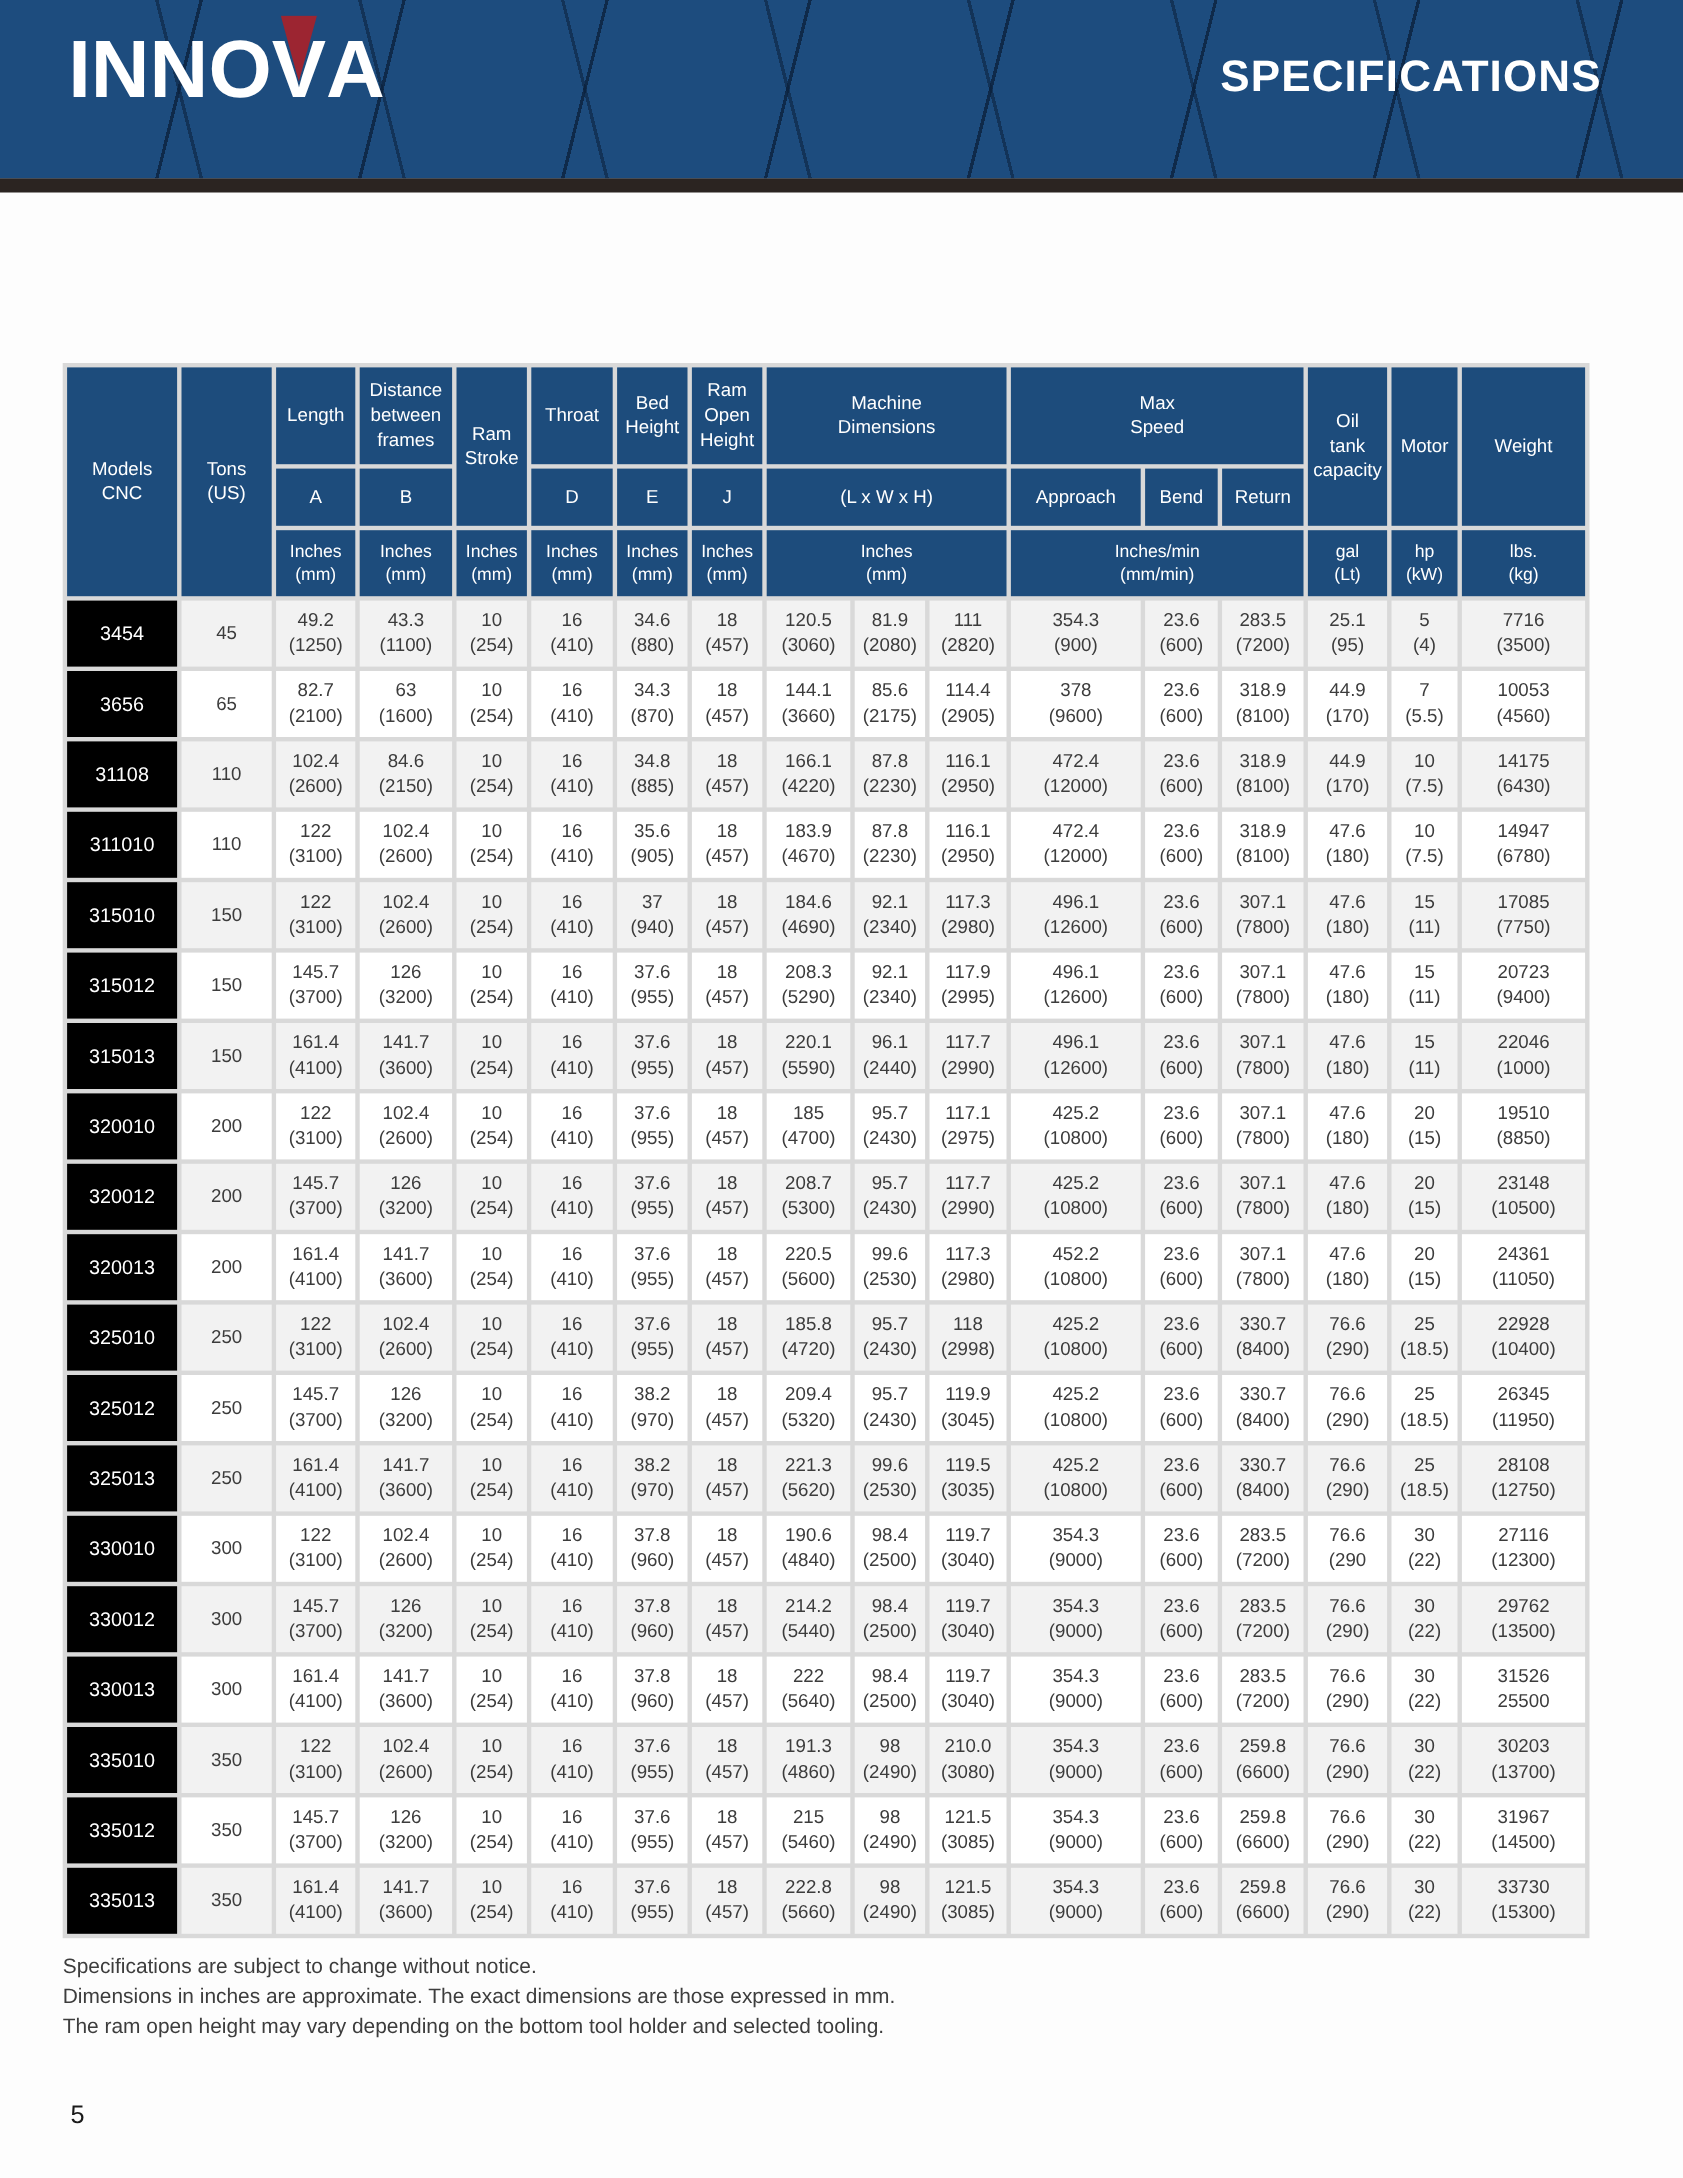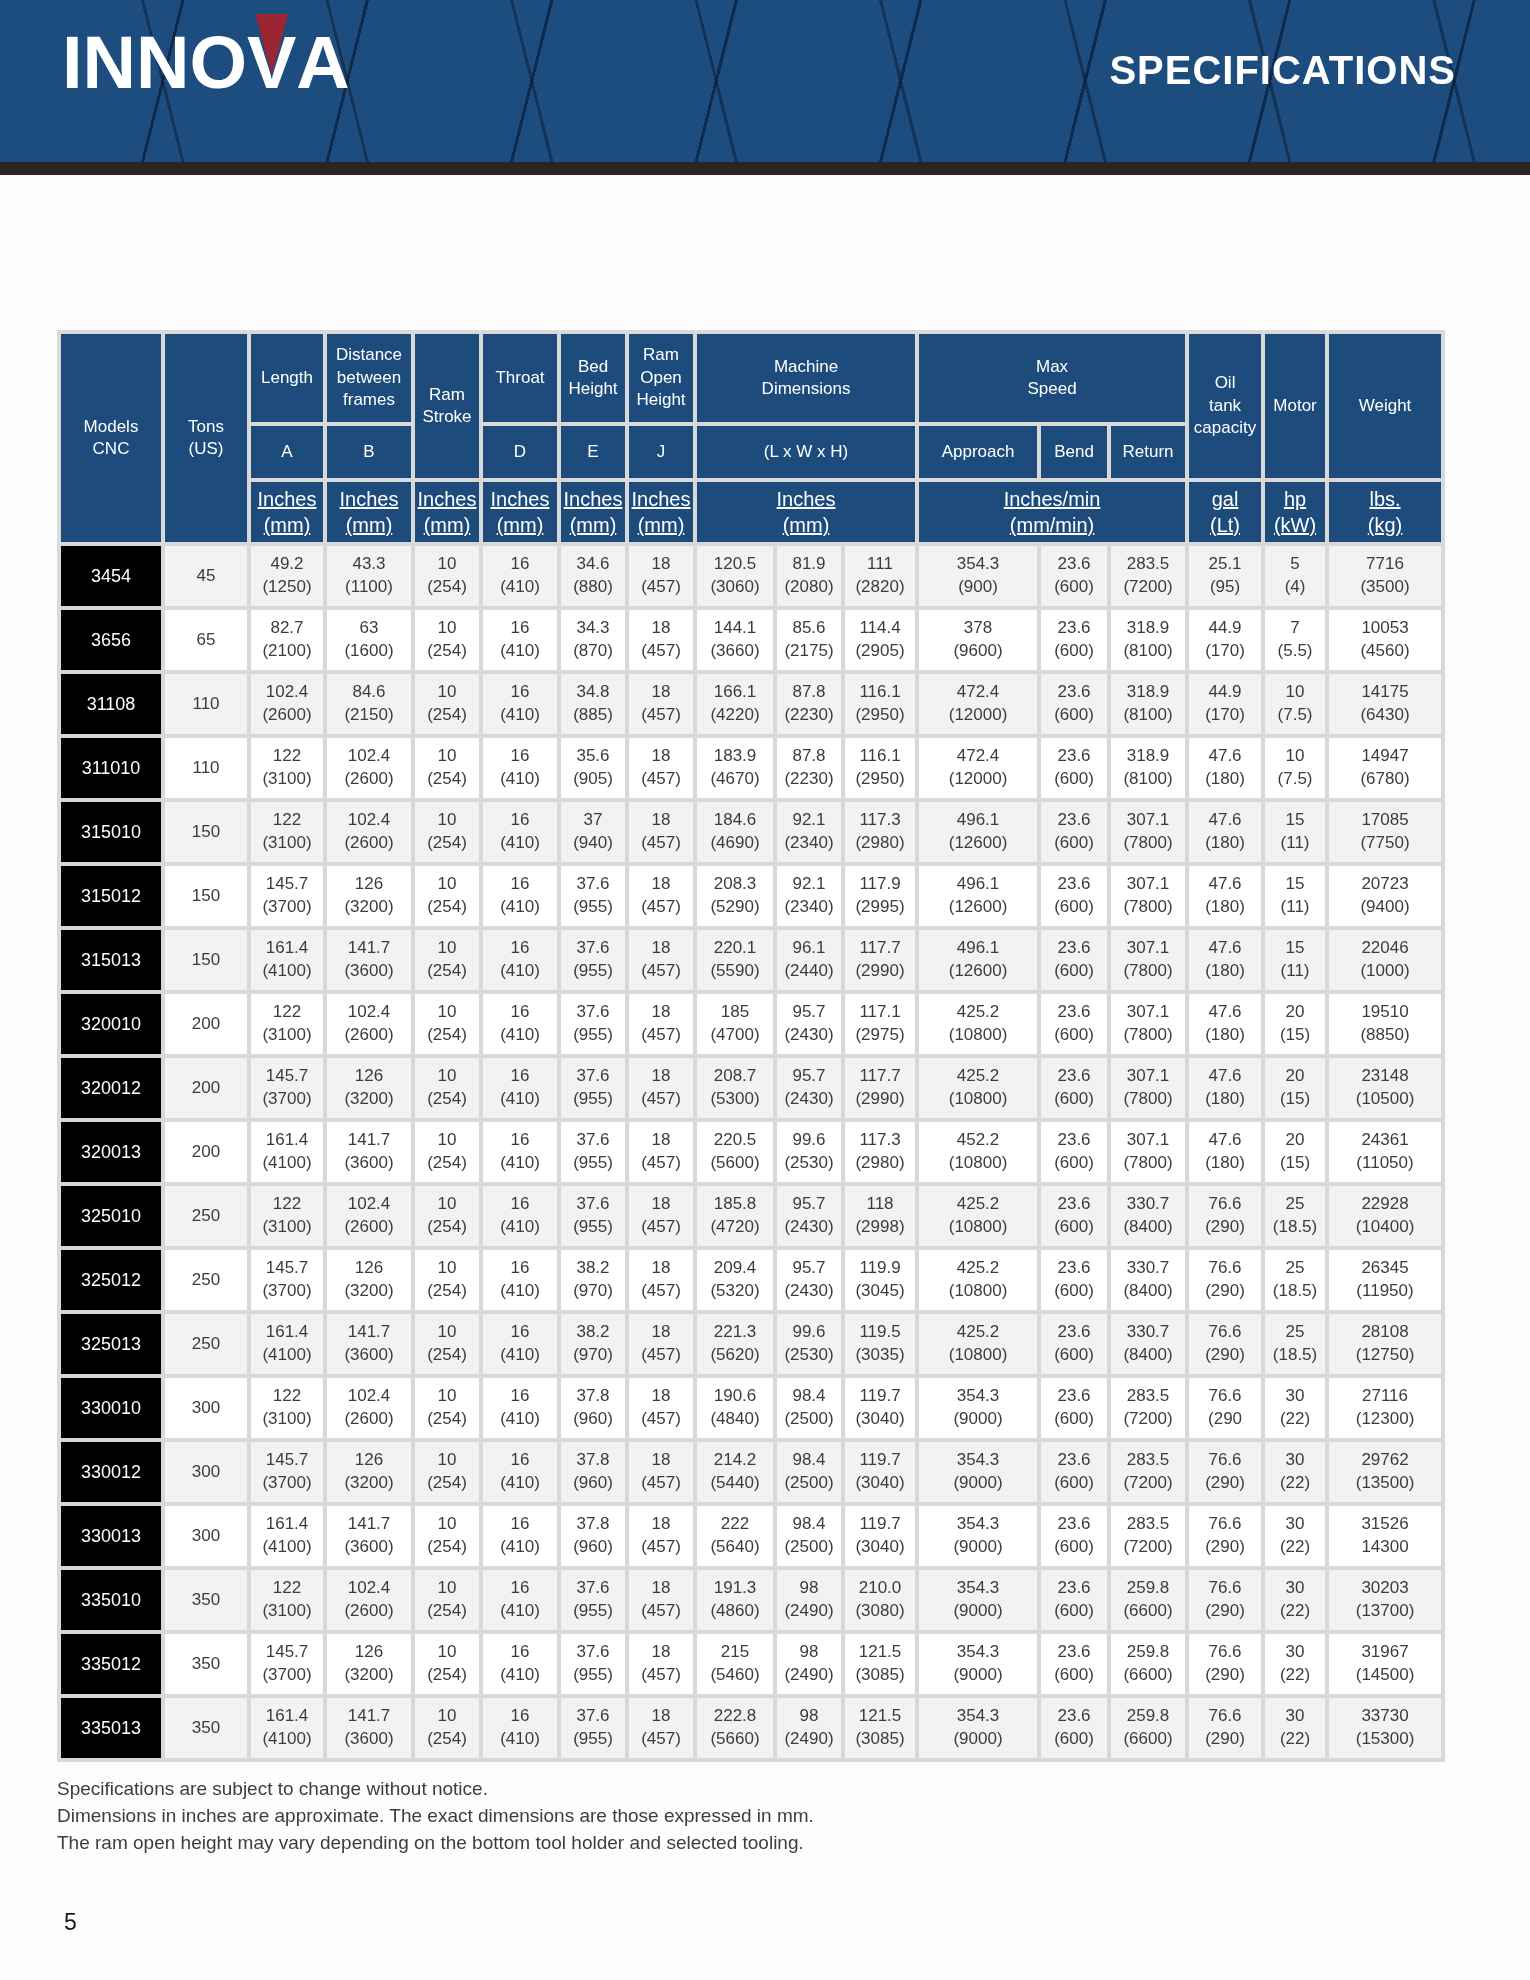--- a/index.html
+++ b/index.html
@@ -43,21 +43,21 @@
     text-align:center; vertical-align:middle;
     white-space:pre-line; overflow:hidden; padding:2px 1px;
   }
   thead th {
     background:#1d4c7c; color:#ffffff; font-weight:normal;
     font-size:17px; line-height:1.32;
   }
   thead tr.r1 { height:88px; }
   thead tr.r2 { height:52px; }
   thead tr.r3 { height:60px; }
-  thead tr.r3 th { font-size:20px;text-decoration:underline; }
+  thead tr.r3 th { font-size:16px; }
   tbody tr { height:60px; }
   tbody th.model {
     background:#000000; color:#ffffff; font-weight:normal; font-size:18px;margin-left:32px;
   }
   tbody td {
     background:#ffffff; color:#3c3c3c; font-size:17px; line-height:1.35;
   }
   tbody tr:nth-child(odd) td { background:#f2f2f2; }
   
   .notes { margin:14px 0 0 57px; }
@@ -698,21 +698,21 @@
 (9000)</td>
           <td>23.6
 (600)</td>
           <td>283.5
 (7200)</td>
           <td>76.6
 (290)</td>
           <td>30
 (22)</td>
           <td>31526
-14300</td>
+25500</td>
         </tr>
         <tr>
           <th class="model">335010</th>
           <td>350</td>
           <td>122
 (3100)</td>
           <td>102.4
 (2600)</td>
           <td>10
 (254)</td>

